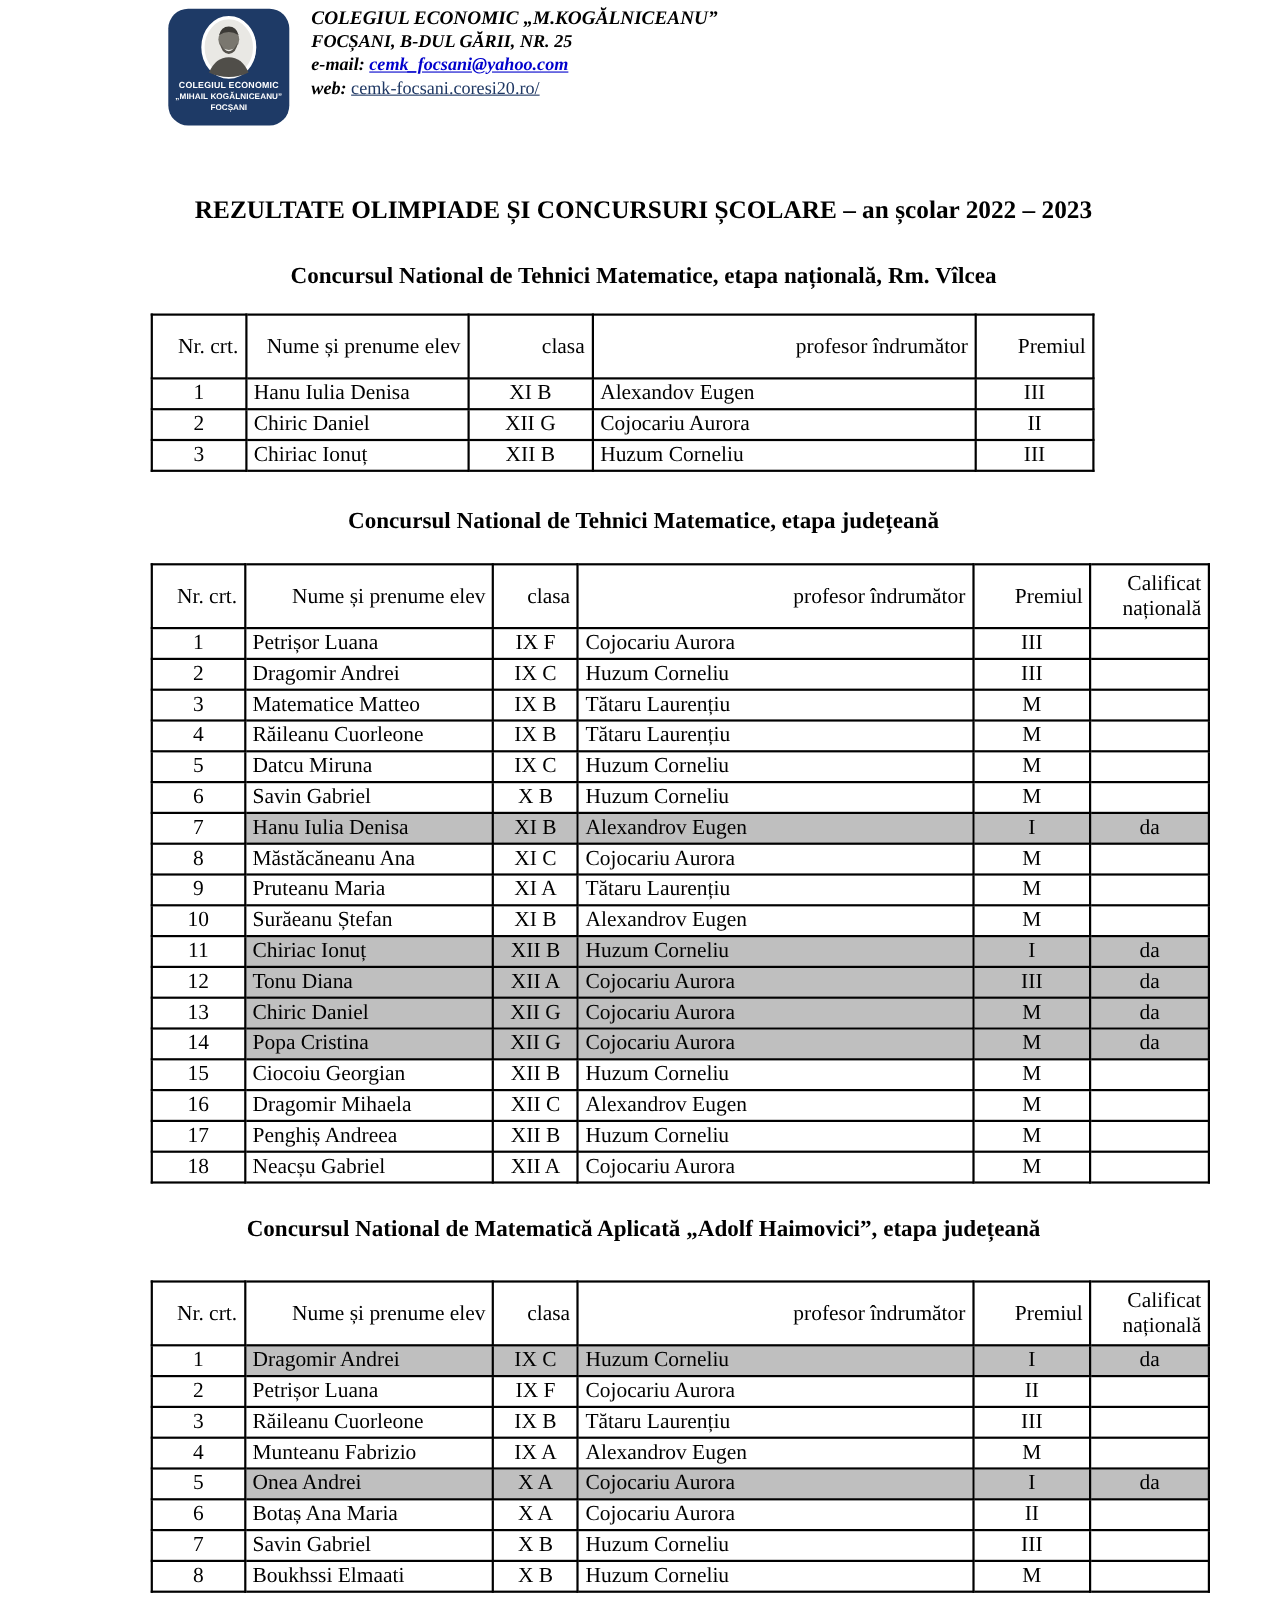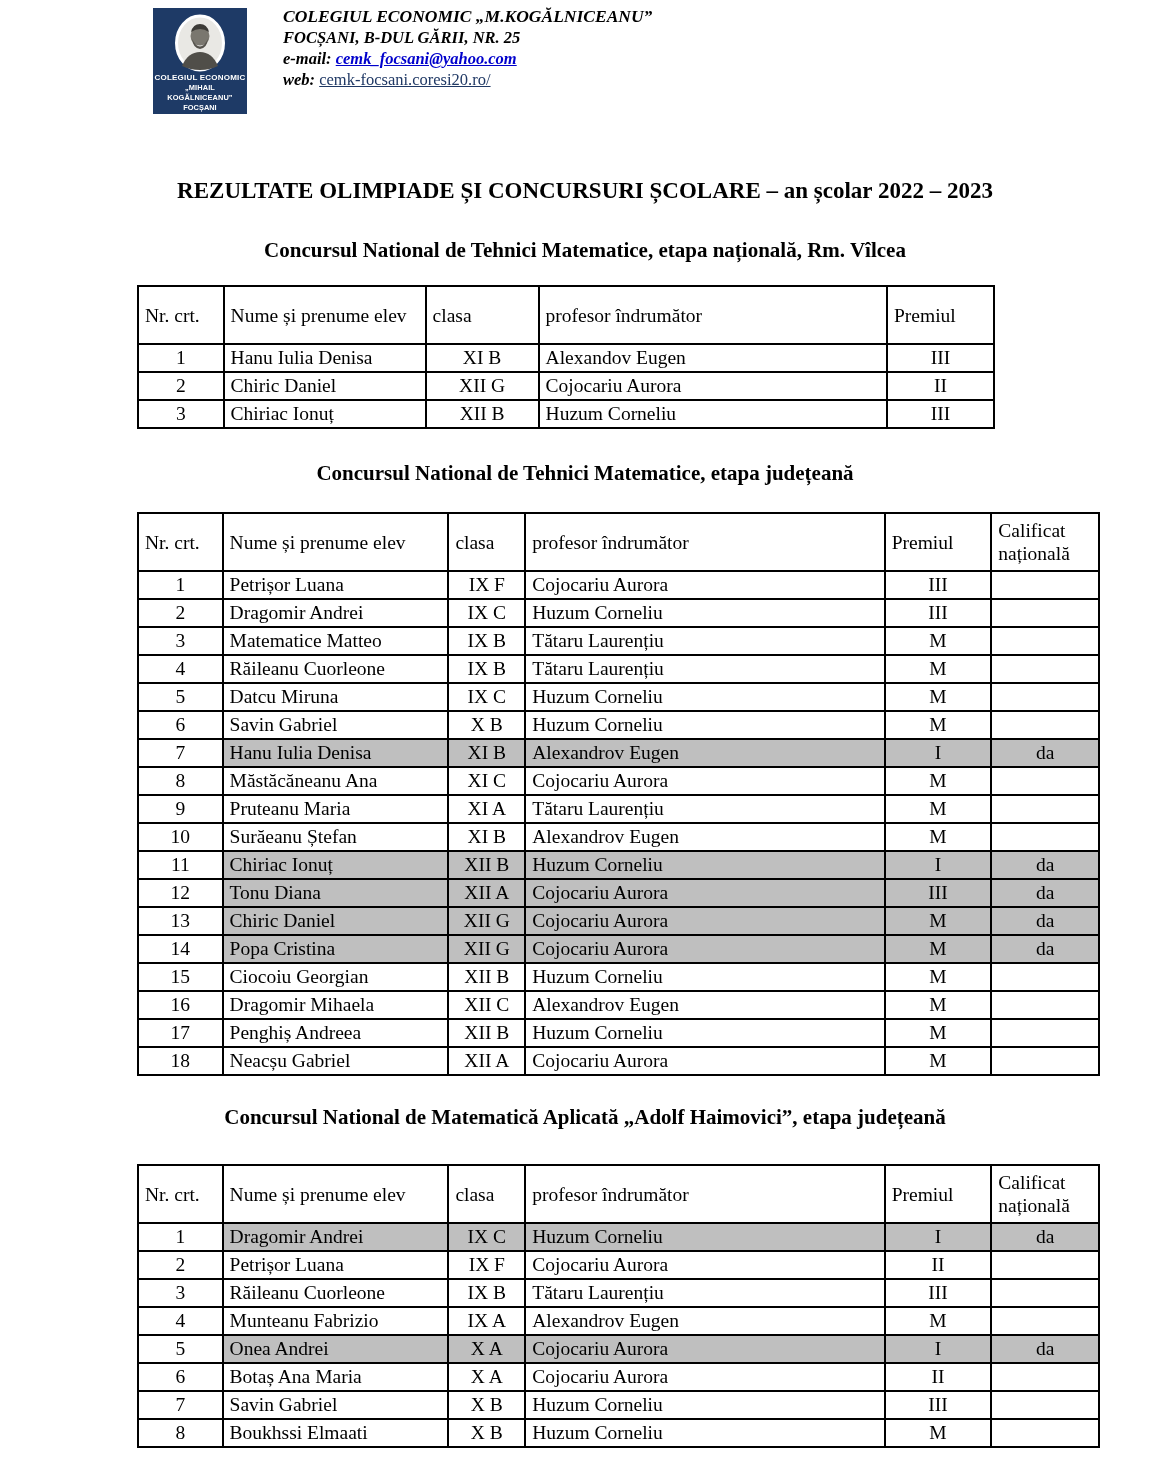--- a/index.html
+++ b/index.html
@@ -10,24 +10,25 @@
     overflow: hidden;
     background: #fff;
     font-family: "Liberation Serif", serif;
     color: #000;
   }
 
   
   .letterhead { position: relative; height: 120px; }
   .logo {
     position: absolute; left: 153px; top: 8px;
-    width: 94px; height: 106px;
+    width: 110px; height: 106px;
     background: var(--logo-bg);
     text-align: center;
     color: #fff;
+    border-radius: 18px;
   }
   .logo-portrait { display:block; margin: 6px auto 1px; }
   .logo-text { font-family: "Liberation Sans", sans-serif; font-weight: bold; }
   .logo-line1 { font-size: 8px;   line-height: 10px; letter-spacing: .2px; }
   .logo-line2 { font-size: 7.4px; line-height: 10px; letter-spacing: .1px; }
   .logo-line3 { font-size: 7.4px; line-height: 10px; }
 
   .contact {
     position: absolute; left: 283px; top: 6px;
     font-weight: bold; font-style: italic;
@@ -74,21 +75,21 @@
 
   table.results th, table.results td {
     border: 2px solid #000;
     font-size: 19.5px;
     font-weight: normal;
     padding: 0 6px;
     overflow: hidden;
   }
   table.results th {
     height: 56px;
-    text-align: left;
+    text-align: right;
     line-height: 23px;
   }
   table.results td { height: 26px; line-height: 24px; }
   td.left  { text-align: left; }
   td.center{ text-align: center; }
   td.hl    { background: var(--hl-color); }
 </style>
 </head>
 <body>
 

